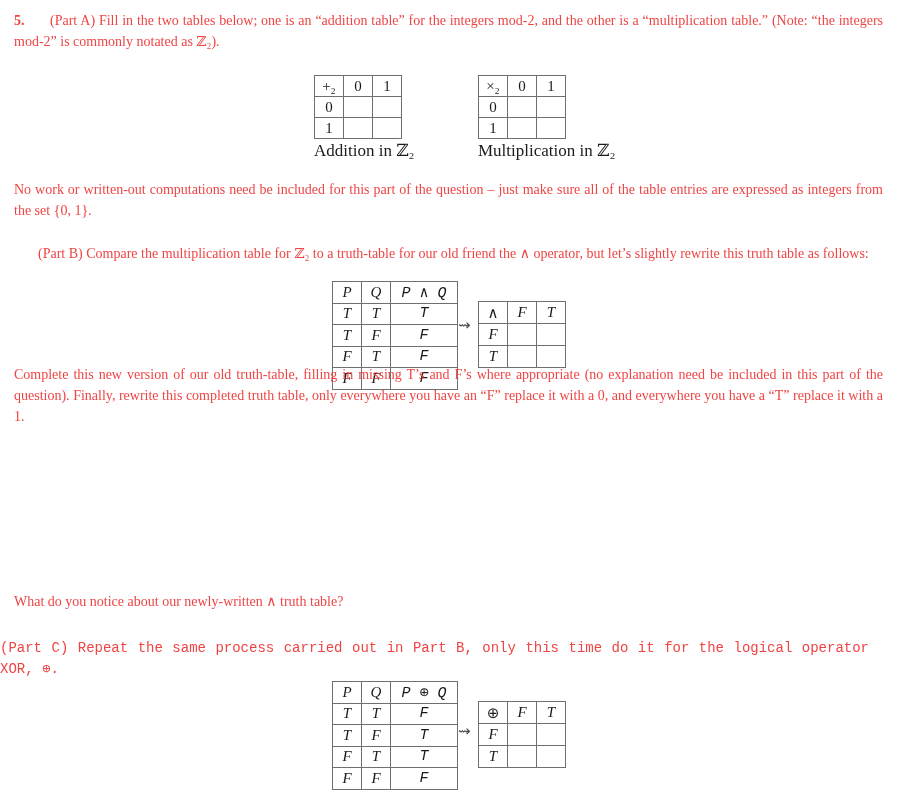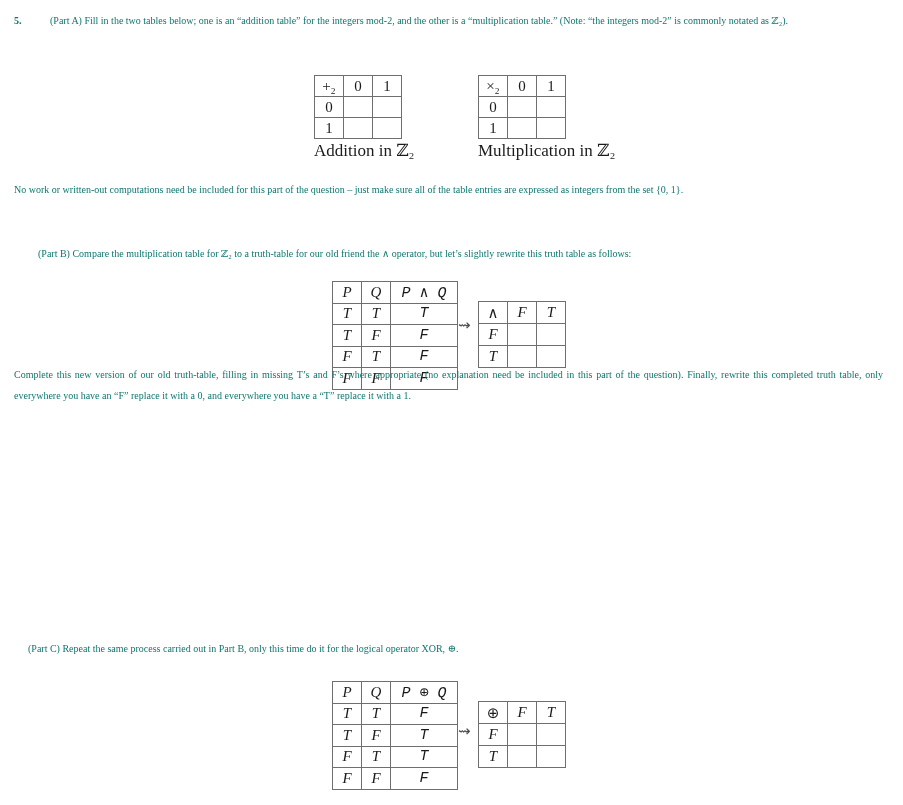--- a/index.html
+++ b/index.html
@@ -19,24 +19,24 @@
   .page {
     position: absolute;
     left: 0; top: 0;
     width: 903px;
     height: 805px;
   }
 
   
   .para {
     position: absolute;
-    font-size: 10px;
+    font-size: 14px;
     line-height: 21px;
     text-align: justify;
-    color: #0f766e;
+    color: #ef4444;
   }
   .para.q5 {
     left: 14px;
     top: 10px;
     width: 869px;
     text-indent: 0;
   }
   .qnum {
     font-weight: bold;
     display: inline-block;
@@ -58,23 +58,24 @@
     left: 14px;
     top: 364px;
     width: 869px;
   }
   .para.p-notice {
     left: 14px;
     top: 591px;
     width: 869px;
   }
   .para.p-partc {
-    left: 28px;
+    left: 0;
     top: 638px;
     width: 869px;
+    font-family: Liberation Mono, monospace;
   }
 
   
   .tblwrap { position: absolute; }
 
   table.grid {
     border-collapse: collapse;
     font-size: 15px;
     background: #fff;
   }
@@ -238,20 +239,21 @@
         <td>T</td>
         <td></td>
         <td></td>
       </tr>
     </tbody>
       </table>
   </div>
 
   <div class="para p-complete">Complete this new version of our old truth-table, filling in missing T’s and F’s where appropriate (no explanation need be included in this part of the question). Finally, rewrite this completed truth table, only everywhere you have an “F” replace it with a 0, and everywhere you have a “T” replace it with a 1.</div>
 
+  <div class="para p-notice">What do you notice about our newly-written ∧ truth table?</div>
 
   <div class="para p-partc">(Part C) Repeat the same process carried out in Part B, only this time do it for the logical operator XOR, ⊕.</div>
 
   <div class="tblwrap" style="left:332px; top:681px;">
     <table class="grid truthtable">
       <tbody>
           <tr>
         <td class="c1">P</td>
         <td class="c2">Q</td>
         <td class="c3">P ⊕ Q</td>

